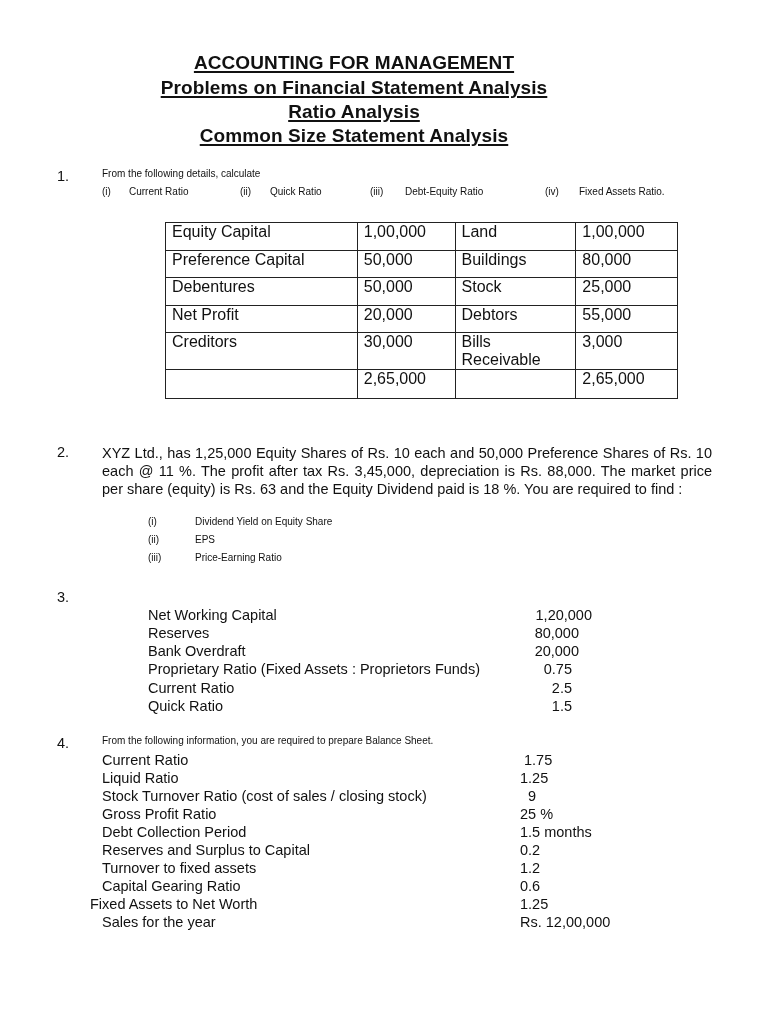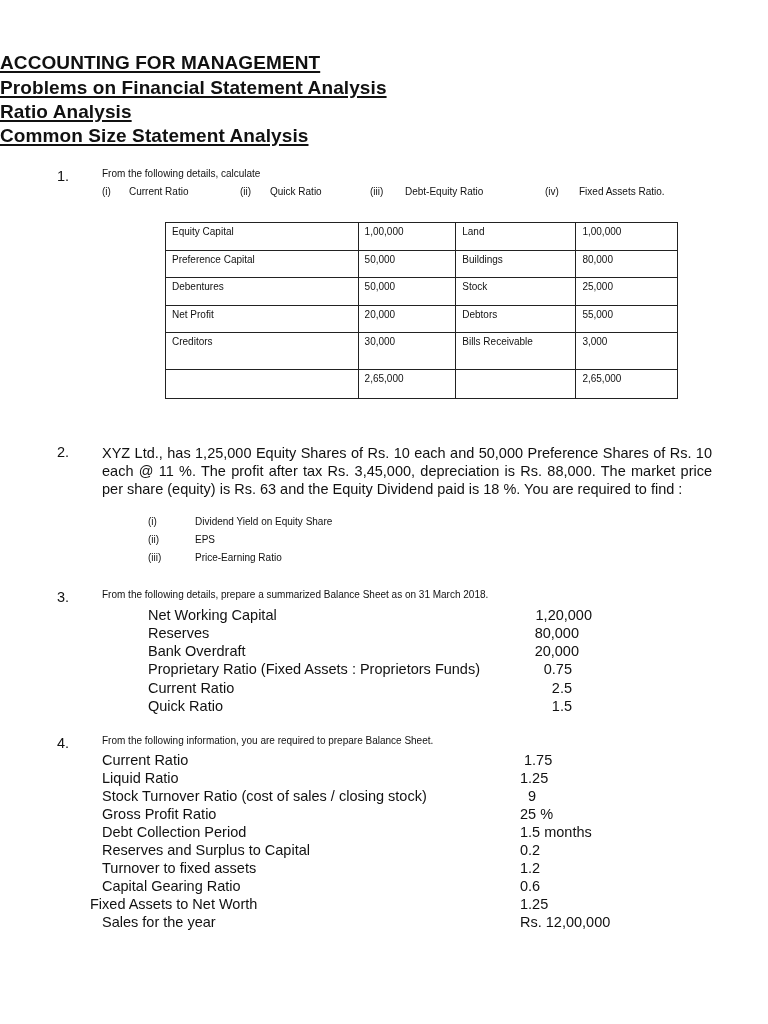--- a/index.html
+++ b/index.html
@@ -1,28 +1,28 @@
 <!DOCTYPE html>
 <html><head>
 <meta charset="utf-8">
 <style>
   html, body { margin: 0; padding: 0; background: #ffffff; }
   body { width: 768px; height: 1024px; position: relative; overflow: hidden;
          font-family: "Liberation Sans", "DejaVu Sans", sans-serif; color: #111; }
   .page { position: absolute; left: 0; top: 0; width: 768px; height: 1024px; }
-  .title { position: absolute; left: 0; width: 708px; 
+  .title { position: absolute; left: 0; width: 708px; text-align: center;
            font-weight: bold; font-size: 19px; text-decoration: underline;
            text-decoration-thickness: 2px; text-underline-offset: 2px; letter-spacing: 0.1px; }
   .t1 { top: 52px; } .t2 { top: 77px; } .t3 { top: 101px; } .t4 { top: 125px; }
   .line { position: absolute; font-size: 10px; white-space: nowrap; }
   .num { position: absolute; left: 57px; font-size: 14.5px; }
   .just { position: absolute; left: 102px; width: 610px; font-size: 14.5px; line-height: 18px;
           text-align: justify; }
   table.data { position: absolute; left: 165px; top: 222px; width: 513px; border-collapse: collapse;
-               font-size: 10px; padding-left: 20px; }
+               font-size: 16px; padding-left: 20px; }
   table.data td { border: 1.5px solid #222; vertical-align: top; padding: 0 0 0 6px; line-height: 18px; }
   table.data tr { height: 27.5px; }
   .c1 { width: 189px; } .c2 { width: 92px; } .c3 { width: 114px; } .c4 { width: 96px; }
   .item-label { position: absolute; font-size: 14.5px; white-space: nowrap; }
   .item-val { position: absolute; font-size: 14.5px; white-space: nowrap; }
 </style>
 </head>
 <body>
 
 <div class="page">
@@ -89,21 +89,20 @@
   <div class="num" style="top:444px">2.</div>
   <div class="just" style="top:444px; text-align-last:left;">XYZ Ltd., has 1,25,000 Equity Shares of Rs. 10 each and 50,000 Preference Shares of Rs. 10 each @ 11 %. The profit after tax Rs. 3,45,000, depreciation is Rs. 88,000. The market price per share (equity) is Rs. 63 and the Equity Dividend paid is 18 %. You are required to find :</div>
   <div class="line" style="left:148px; top:516px">(i)</div>
   <div class="line" style="left:195px; top:516px">Dividend Yield on Equity Share</div>
   <div class="line" style="left:148px; top:534px">(ii)</div>
   <div class="line" style="left:195px; top:534px">EPS</div>
   <div class="line" style="left:148px; top:552px">(iii)</div>
   <div class="line" style="left:195px; top:552px">Price-Earning Ratio</div>
 
   <div class="num" style="top:589px">3.</div>
-  <div class="line" style="left:102px; top:589px">From the following details,  prepare a summarized Balance Sheet as on  31 March 2018.</div>
 
   <div class="item-label" style="left:148px; top:607px">Net Working Capital</div>
   <div class="item-val" style="right:176px; top:607px">1,20,000</div>
   <div class="item-label" style="left:148px; top:625px">Reserves</div>
   <div class="item-val" style="right:189px; top:625px">80,000</div>
   <div class="item-label" style="left:148px; top:643px">Bank Overdraft</div>
   <div class="item-val" style="right:189px; top:643px">20,000</div>
   <div class="item-label" style="left:148px; top:661px">Proprietary Ratio  (Fixed Assets : Proprietors Funds)</div>
   <div class="item-val" style="right:196px; top:661px">0.75</div>
   <div class="item-label" style="left:148px; top:680px">Current Ratio</div>

